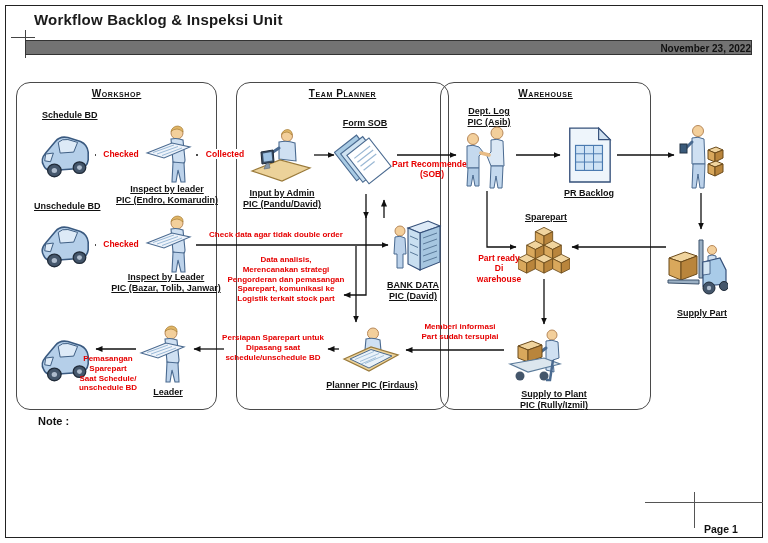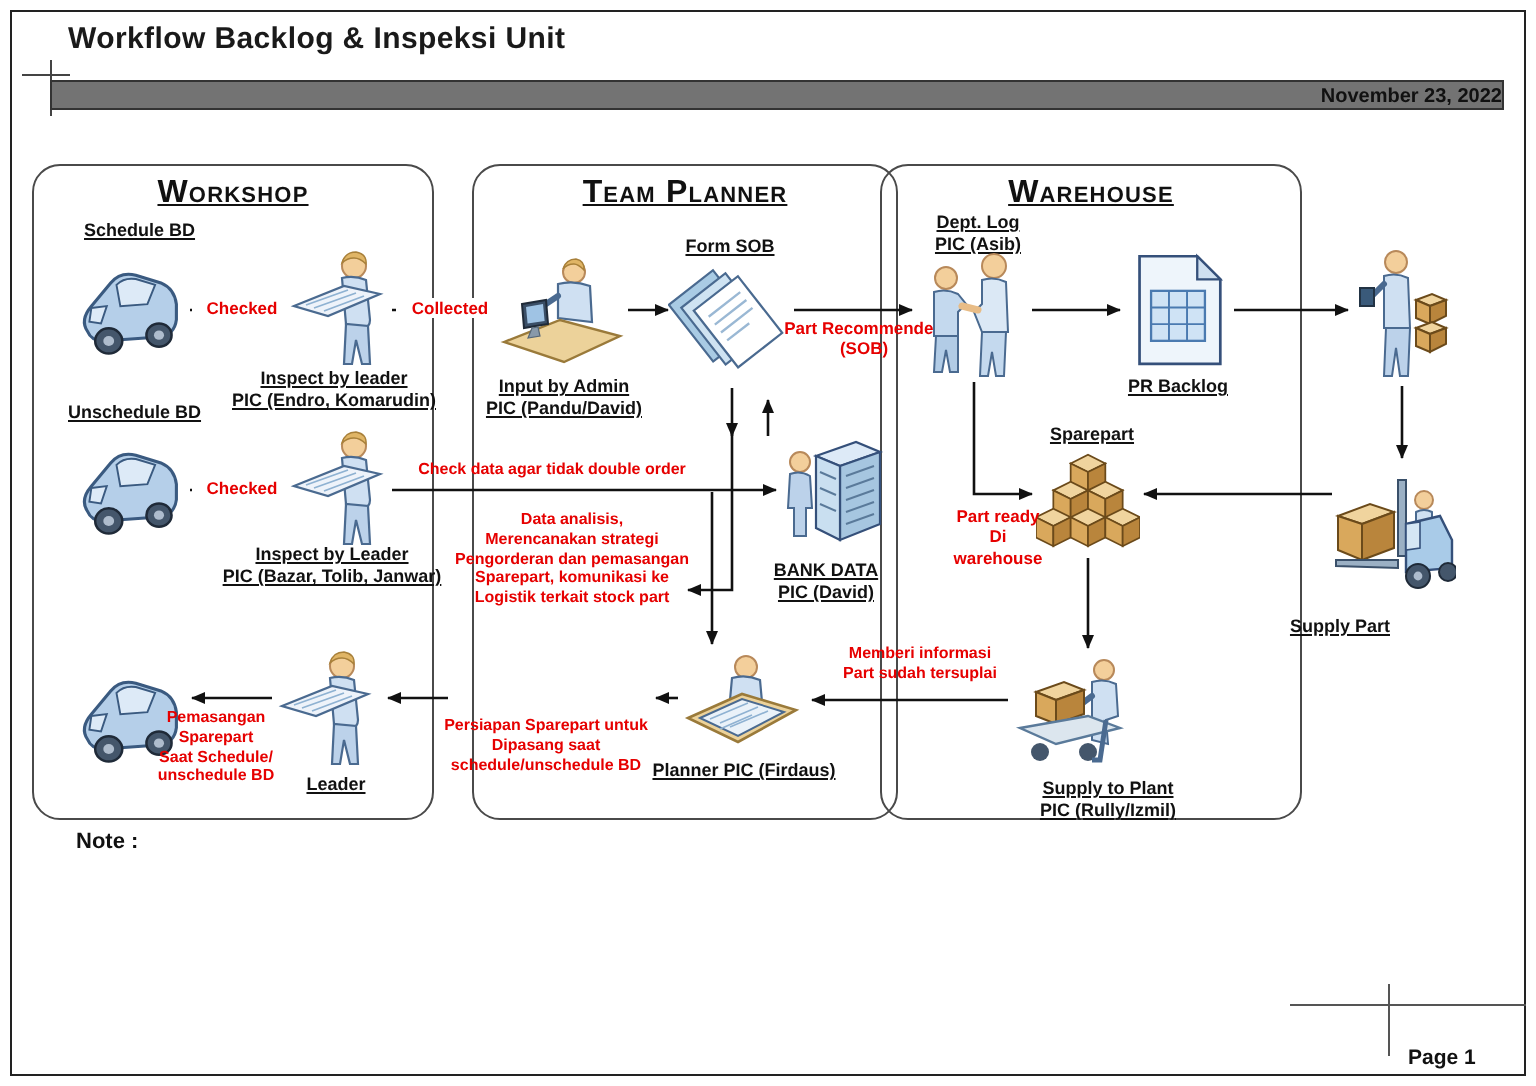--- a/index.html
+++ b/index.html
@@ -7,21 +7,21 @@
   .page{position:relative;width:768px;height:543px;background:#fff;overflow:hidden;
         font-family:"Liberation Sans",sans-serif;color:var(--ink);}
   .abs{position:absolute;}
   .outer-border{position:absolute;left:5px;top:5px;right:5px;bottom:5px;border:1.2px solid #222;pointer-events:none;}
   .doc-title{left:34px;top:11px;font-size:15px;font-weight:bold;color:#1a1a1a;letter-spacing:.2px;}
   .title-rule{left:11px;top:37px;width:24px;height:0;border-top:1.4px solid #444;}
   .title-tick{left:25px;top:30px;width:0;height:28px;border-left:1.4px solid #444;}
   .date-bar{left:25px;top:40px;width:727px;height:15px;background:#737373;border:1px solid #333;
             font-size:10px;font-weight:bold;text-align:right;line-height:15px;padding-right:0;box-sizing:border-box;}
   .lane{position:absolute;top:82px;height:326px;border:1.6px solid var(--lane);border-radius:14px;background:transparent;}
-  .lane-title{margin-top:5px;text-align:center;font-size:16px;font-weight:bold;
+  .lane-title{margin-top:5px;text-align:center;font-size:10px;font-weight:bold;
               font-variant:small-caps;letter-spacing:.6px;text-decoration:underline;}
   .bl{position:absolute;font-size:9px;font-weight:bold;color:#111;text-align:center;
       text-decoration:underline;white-space:pre-line;line-height:1.25;}
   .bl-left{text-align:left;}
   .rl{position:absolute;font-size:8.5px;font-weight:bold;color:var(--red);text-align:center;
       white-space:pre-line;line-height:1.22;}
   .rl8{font-size:8px;}
   .online{background:#fff;padding:0 2px;}
   .icon{position:absolute;}
   .icon svg{width:100%;height:100%;display:block;}
@@ -222,21 +222,21 @@
 
   <div class="bl" style="left:384px;top:280px;width:58px;">BANK DATA
 PIC (David)</div>
 
   <div class="rl rl8" style="left:222px;top:255px;width:128px;">Data analisis,
 Merencanakan strategi
 Pengorderan dan pemasangan
 Sparepart, komunikasi ke
 Logistik terkait stock part</div>
 
-  <div class="rl rl8" style="left:220px;top:333px;width:106px;margin-top:25px;">Persiapan Sparepart untuk
+  <div class="rl rl8" style="left:220px;top:333px;width:106px;">Persiapan Sparepart untuk
 Dipasang saat
 schedule/unschedule BD</div>
 
   <div class="icon" style="left:340px;top:326px;width:62px;height:52px;">
     <svg viewBox="0 0 62 52">
         <circle cx="33" cy="7.5" r="5.5" fill="#f3cf9b" stroke="#b8895a"></circle>
         <path d="M26 13 Q33 11 40 14 L41 25 L25 24 Z" fill="#cfe0f2" stroke="#4a6a90" stroke-width="1.1"></path>
         <path d="M4 33 L31 21 L58 29 L29 45 Z" fill="#ecd29a" stroke="#9a7a3a" stroke-width="1.3"></path>
         <path d="M10 33 L31 23.5 L52 30 L29 42 Z" fill="#eaf2f9" stroke="#4a6a90" stroke-width="1"></path>
         <path d="M15 33.5 L34 25.5 M20 35.5 L39 27.5 M25 37.5 L44 29.5 M20 38.5 L36 31.5" stroke="#8fb2d2" stroke-width=".8" fill="none"></path>
@@ -349,19 +349,19 @@
         <circle cx="46" cy="16" r="4.5" fill="#f3cf9b" stroke="#b8895a"></circle>
         <path d="M42 22 Q46 20 50 22 L50 32 L42 32 Z" fill="#cfe0f2" stroke="#4a6a90"></path>
         <path d="M37 28 L54 24 L60 36 L60 50 L37 52 Z" fill="#a9cbe8" stroke="#35507a" stroke-width="1.2"></path>
         <path d="M37 28 L44 27 L44 40 L37 41 Z" fill="#d5e6f4" stroke="#35507a" stroke-width=".8"></path>
         <circle cx="43" cy="54" r="6" fill="#44566b" stroke="#1f2a38"></circle>
         <circle cx="43" cy="54" r="2.2" fill="#aebccd"></circle>
         <circle cx="58" cy="52" r="4.5" fill="#44566b" stroke="#1f2a38"></circle>
       </svg>
   </div>
 
-  <div class="bl" style="left:642px;top:308px;width:56px;">Supply Part</div>
+  <div class="bl" style="left:674px;top:308px;width:56px;">Supply Part</div>
 
   <div class="abs note-label">Note :</div>
   <div class="abs footer-line"></div>
   <div class="abs footer-tick"></div>
   <div class="abs page-num">Page 1</div>
 </div>
 
 </body></html>

